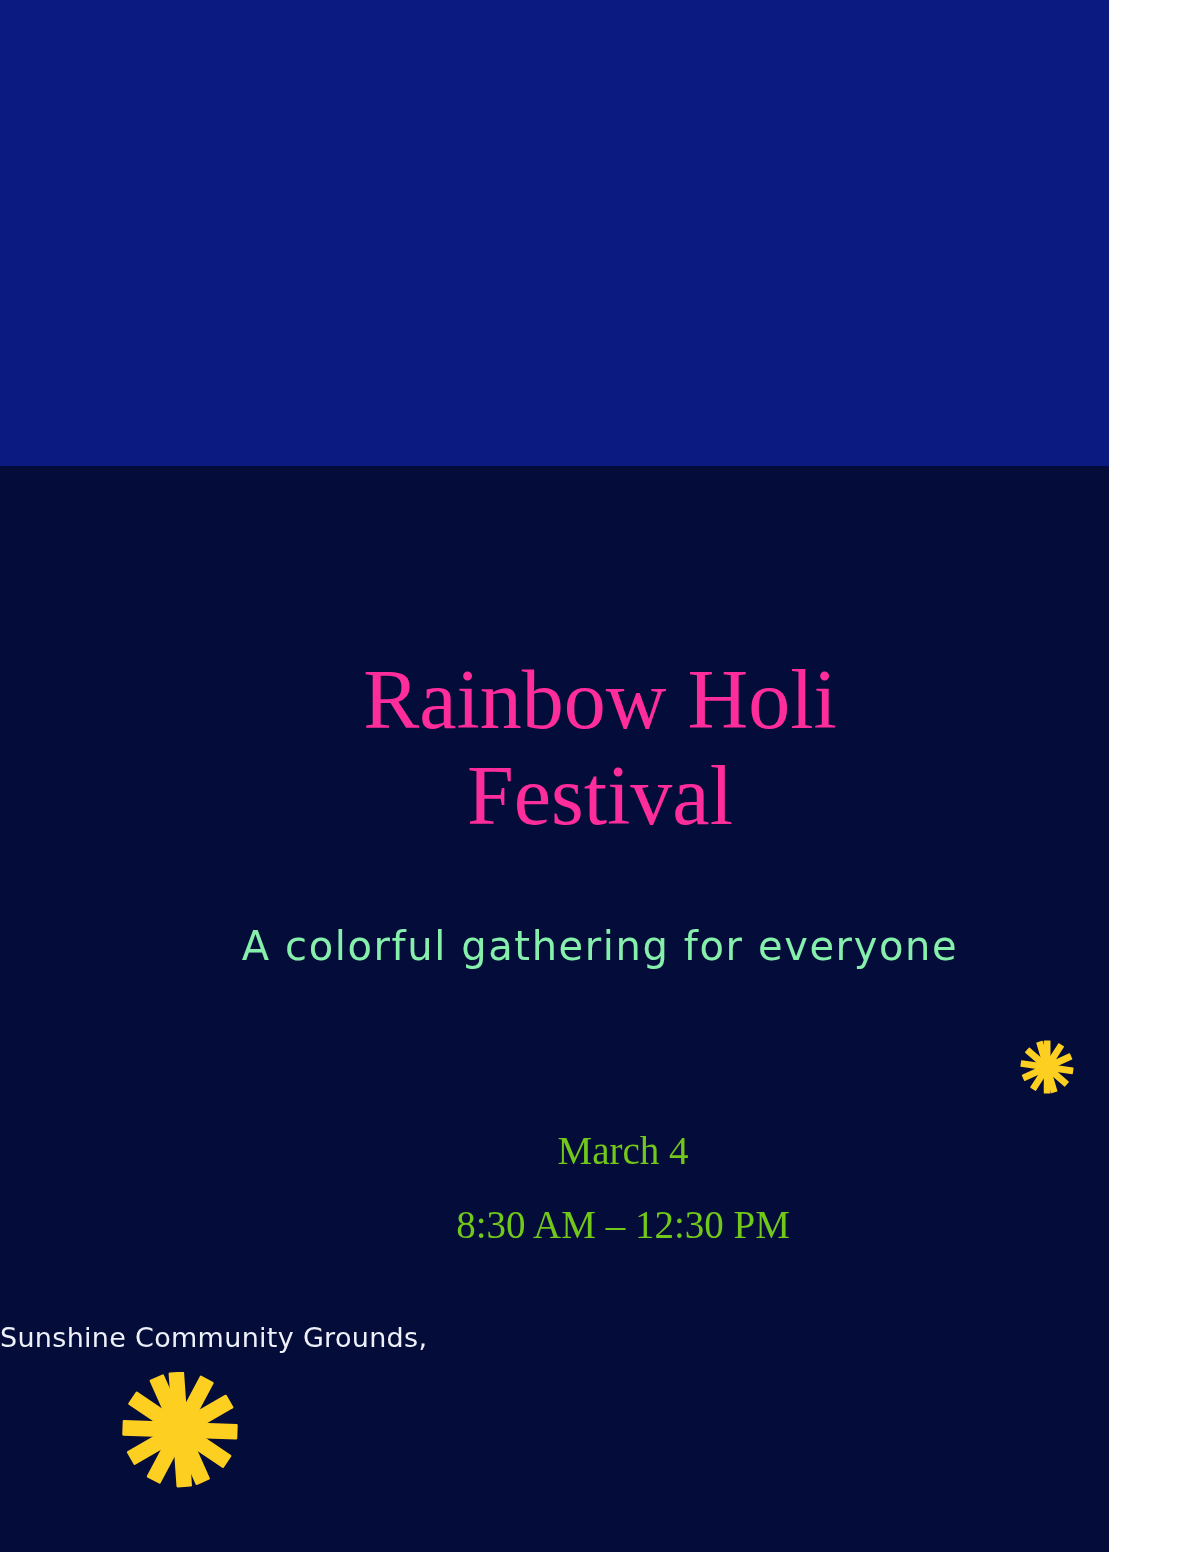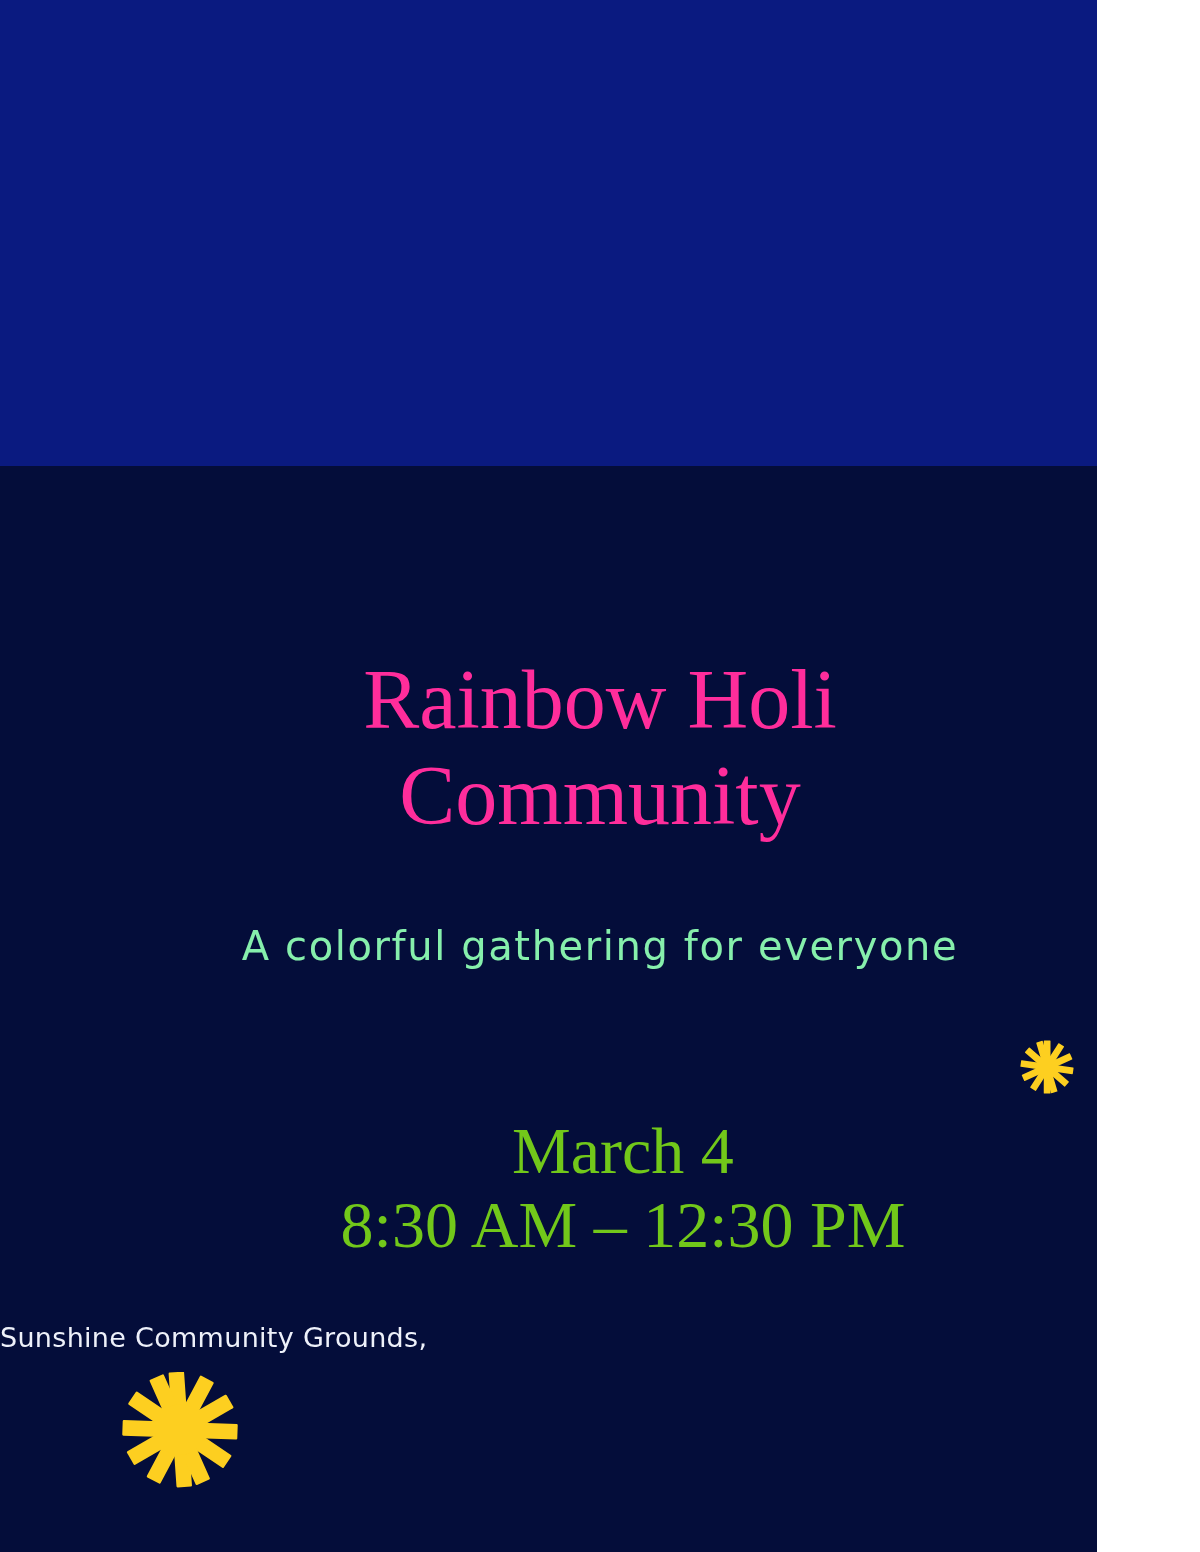--- a/index.html
+++ b/index.html
@@ -10,20 +10,21 @@
     background: #ffffff;
     font-family: "Liberation Sans", sans-serif;
   }
 
   .poster {
     position: relative;
     width: 1097px;
     height: 1552px;
     overflow: hidden;
     background: #040d3a;
+    padding-left: 12px;
   }
 
   
   .band-top {
     position: absolute;
     left: 0;
     top: 0;
     width: 1200px;
     height: 466px;
     background: #0a1a80;
@@ -79,21 +80,21 @@
 
   .datetime-block {
     position: absolute;
     left: 0;
     top: 648px;
     width: 1200px;
     text-align: center;
   }
   .datetime-line {
     font-family: "Liberation Serif", "DejaVu Serif", serif;
-    font-size: 66px;
+    font-size: 39px;
     line-height: 74px;
     font-weight: 400;
     color: #72c81a;
     white-space: nowrap;
     margin-left: 46px;
   }
 
   .venue-block {
     position: absolute;
     left: 0;
@@ -133,21 +134,21 @@
 
 <div class="poster">
 
   <div class="band-top"></div>
   <div class="band-bottom"></div>
 
   <div class="content">
 
     <div class="title-block">
       <div class="title-line">Rainbow Holi</div>
-      <div class="title-line">Community</div>
+      <div class="title-line">Festival</div>
     </div>
 
     <div class="subtitle">A colorful gathering for everyone</div>
 
     <div class="datetime-block">
       <div class="datetime-line">March 4</div>
       <div class="datetime-line">8:30 AM – 12:30 PM</div>
     </div>
 
     <div class="venue-block">

